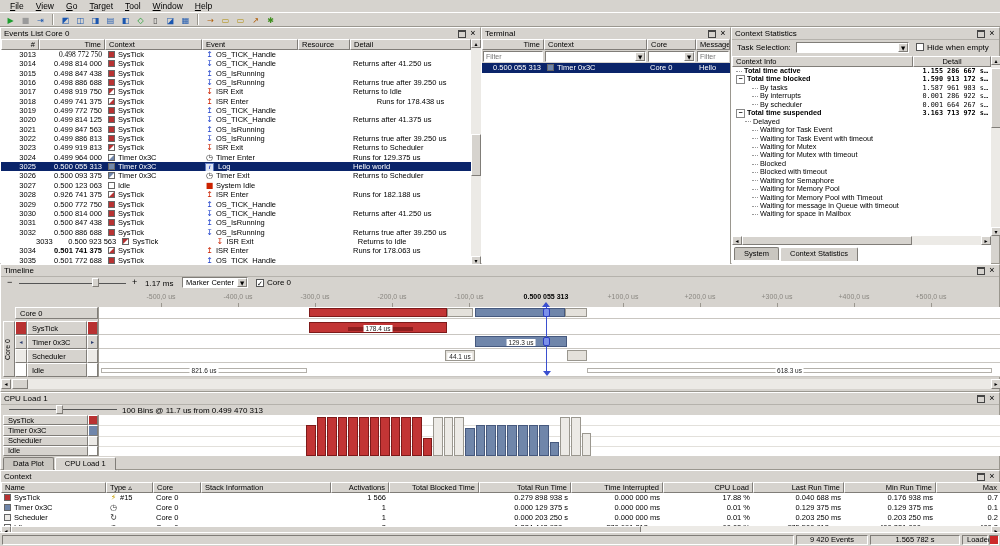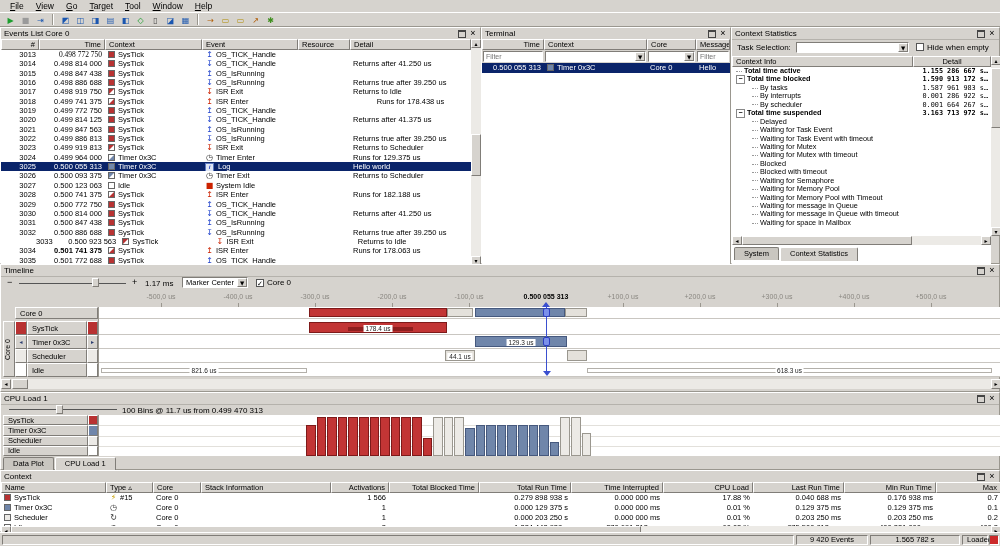--- a/index.html
+++ b/index.html
@@ -255,21 +255,21 @@
       <div class="erow">
         <span class="ecell r" style="width: 38px;">3027</span>
         <span class="ecell r" style="width: 66px;">0.500 123 063</span>
         <span class="ecell" style="width: 97px;"><span class="chip idle"></span>Idle</span>
         <span class="ecell" style="width: 96px;"><span class="eic" style="color: rgb(204, 34, 0);">■</span>System Idle</span>
         <span class="ecell" style="width: 52px;"></span>
         <span class="ecell" style="width: 121px;"></span>
       </div>
       <div class="erow">
         <span class="ecell r" style="width: 38px;">3028</span>
-        <span class="ecell r" style="width: 66px;">0.500 741 375</span>
+        <span class="ecell r" style="width: 66px;">0.926 741 375</span>
         <span class="ecell" style="width: 97px;"><span class="chip red-enter"></span>SysTick</span>
         <span class="ecell" style="width: 96px;"><span class="eic" style="color: rgb(204, 34, 0);">↥</span>ISR Enter</span>
         <span class="ecell" style="width: 52px;"></span>
         <span class="ecell" style="width: 121px;">Runs for 182.188 us</span>
       </div>
       <div class="erow">
         <span class="ecell r" style="width: 38px;">3029</span>
         <span class="ecell r" style="width: 66px;">0.500 772 750</span>
         <span class="ecell" style="width: 97px;"><span class="chip red-solid"></span>SysTick</span>
         <span class="ecell" style="width: 96px;"><span class="eic" style="color: rgb(34, 68, 204);">↥</span>OS_TICK_Handle</span>
@@ -404,21 +404,21 @@
       <div class="titem" style="padding-left: 18px;">
         <span class="dash"></span>
         <span class="lbl">By scheduler</span>
         <span class="det">0.001 664 267 s…</span>
       </div>
       <div class="titem b" style="padding-left: 2px;">
         <span class="expbox">−</span>
         <span class="lbl">Total time suspended</span>
         <span class="det b">3.163 713 972 s…</span>
       </div>
-      <div class="titem" style="padding-left: 18px;">
+      <div class="titem" style="padding-left: 11px;">
         <span class="dash"></span>
         <span class="lbl">Delayed</span>
         <span class="det"></span>
       </div>
       <div class="titem" style="padding-left: 18px;">
         <span class="dash"></span>
         <span class="lbl">Waiting for Task Event</span>
         <span class="det"></span>
       </div>
       <div class="titem" style="padding-left: 18px;">
@@ -452,25 +452,20 @@
         <span class="det"></span>
       </div>
       <div class="titem" style="padding-left: 18px;">
         <span class="dash"></span>
         <span class="lbl">Waiting for Memory Pool</span>
         <span class="det"></span>
       </div>
       <div class="titem" style="padding-left: 18px;">
         <span class="dash"></span>
         <span class="lbl">Waiting for Memory Pool with Timeout</span>
-        <span class="det"></span>
-      </div>
-      <div class="titem" style="padding-left: 18px;">
-        <span class="dash"></span>
-        <span class="lbl">Waiting for message in Queue</span>
         <span class="det"></span>
       </div>
       <div class="titem" style="padding-left: 18px;">
         <span class="dash"></span>
         <span class="lbl">Waiting for message in Queue with timeout</span>
         <span class="det"></span>
       </div>
       <div class="titem" style="padding-left: 18px;">
         <span class="dash"></span>
         <span class="lbl">Waiting for space in Mailbox</span>

